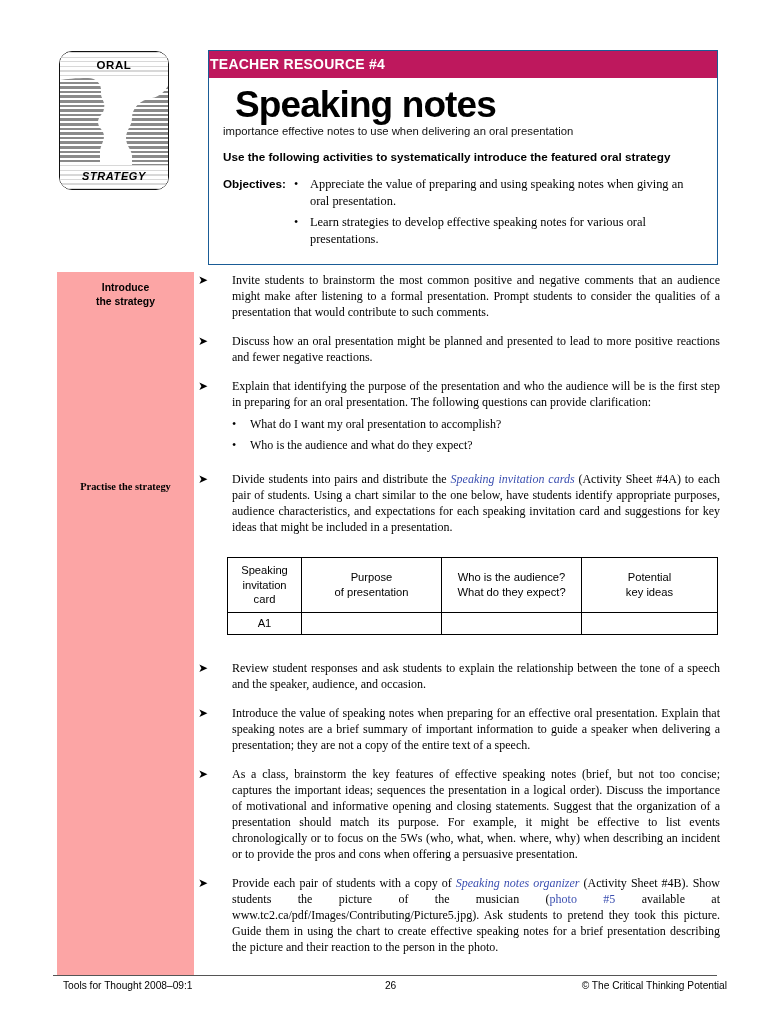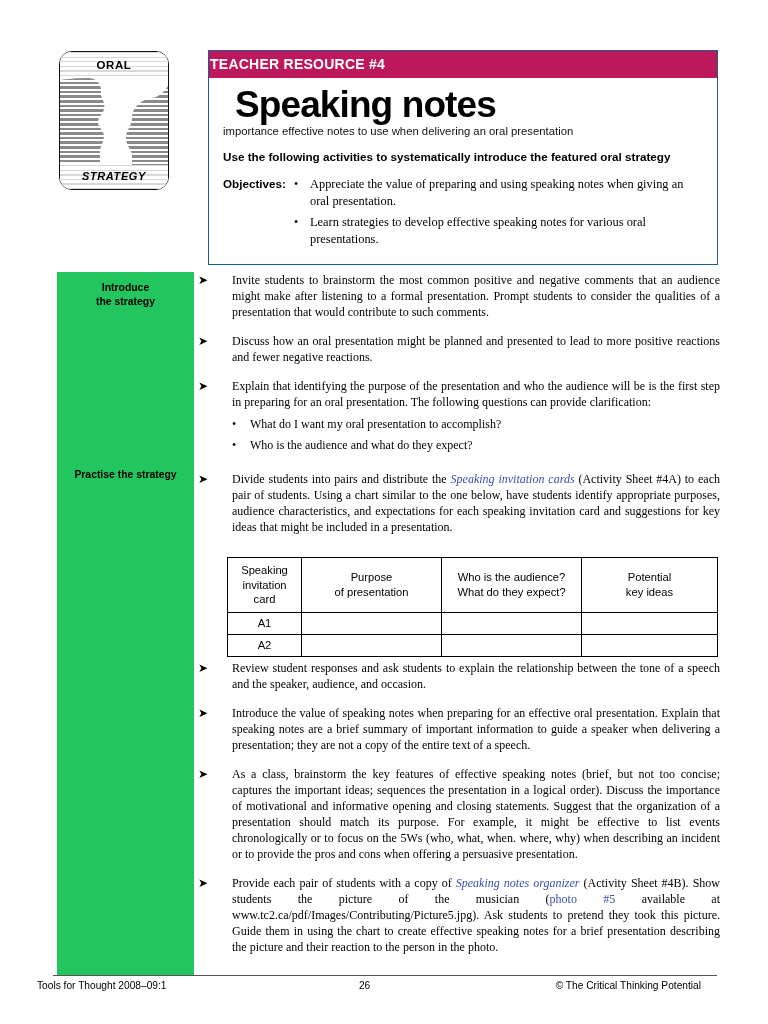--- a/index.html
+++ b/index.html
@@ -148,35 +148,35 @@
   }
   .obj-text { flex: 1 1 auto; }
 
   
   .sidebar {
     position: absolute;
     left: 57px;
     top: 272px;
     width: 137px;
     height: 703px;
-    background: #22c55e;
+    background: #fca5a5;
   }
   .sidebar-label {
     position: absolute;
     left: 0;
     width: 100%;
     text-align: center;
     font-family: "Liberation Sans", "DejaVu Sans", sans-serif;
     font-weight: bold;
     font-size: 10.4px;
     line-height: 1.35;
     color: #000;
   }
   .sb-1 { top: 9px; }
-  .sb-2 { top: 196px; }
+  .sb-2 { top: 208px; font-family: Liberation Serif, serif; }
 
   
   .content {
     position: absolute;
     left: 198px;
     top: 272px;
     width: 522px;
   }
   .step {
     display: flex;
@@ -249,21 +249,21 @@
   
   .footer-rule {
     position: absolute;
     left: 53px;
     top: 975px;
     width: 664px;
     border-top: 1.2px solid #555;
   }
   .footer {
     position: absolute;
-    left: 37px;
+    left: 63px;
     top: 980px;
     width: 664px;
     display: flex;
     align-items: center;
     font-family: "Liberation Sans", "DejaVu Sans", sans-serif;
     font-size: 10.2px;
     color: #000;
   }
   .footer-left { flex: 0 0 auto; }
   .footer-center { flex: 1 1 auto; text-align: center; padding-right: 40px; padding-left: 47px; }
@@ -390,26 +390,20 @@
             <th><span>Potential</span><br><span>key ideas</span></th>
           </tr>
       </thead>
       <tbody id="chart-body">
           <tr>
             <td>A1</td>
             <td></td>
             <td></td>
             <td></td>
           </tr>
-          <tr>
-            <td>A2</td>
-            <td></td>
-            <td></td>
-            <td></td>
-          </tr>
         </tbody>
     </table>
   </div>
 
   <div class="footer-rule"></div>
   <div class="footer">
     <div class="footer-left">Tools for Thought 2008–09:1</div>
     <div class="footer-center">26</div>
     <div class="footer-right">© The Critical Thinking Potential</div>
   </div>

